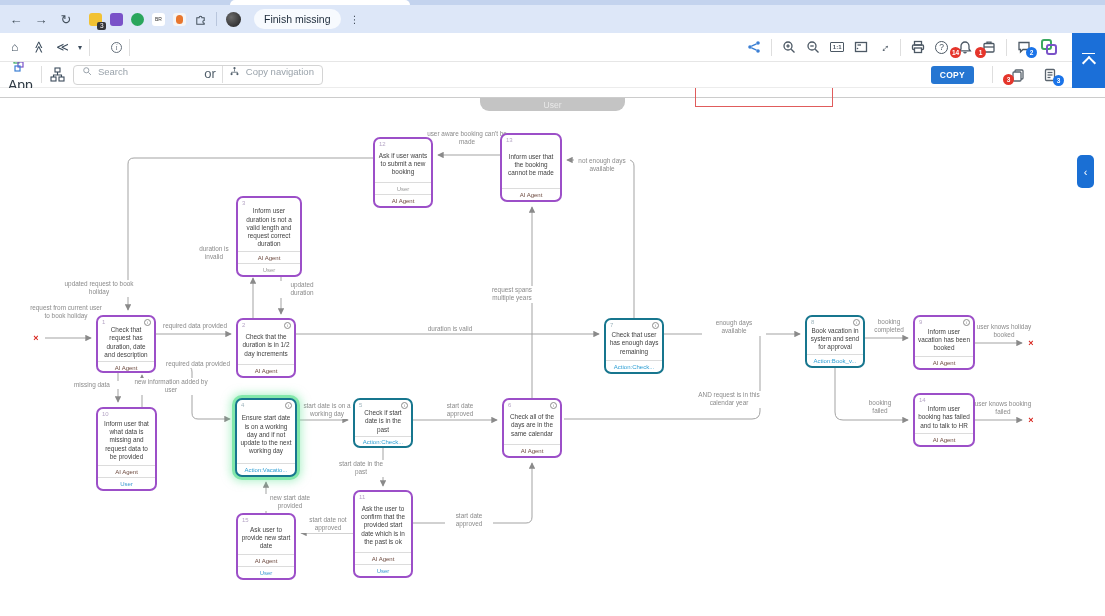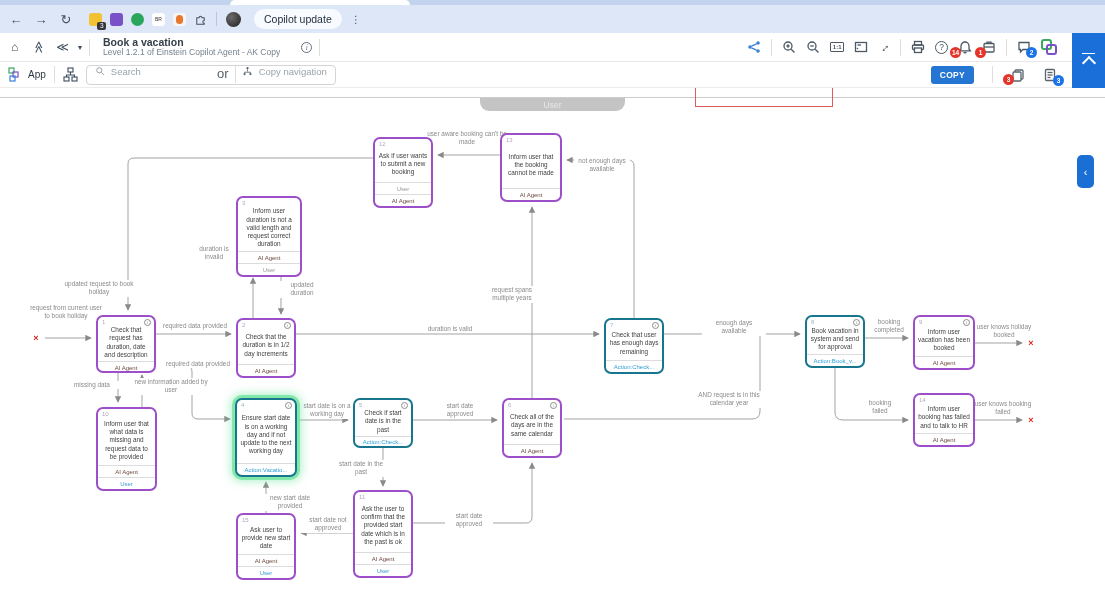--- a/index.html
+++ b/index.html
@@ -44,21 +44,21 @@
   .q9-logo { position:relative; width:16px; height:16px; }
   .q9-logo .g { position:absolute; left:0; top:0; width:11px; height:11px; border:2px solid #3aa860; border-radius:3px; }
   .q9-logo .p { position:absolute; right:0; bottom:0; width:11px; height:11px; border:2px solid #7a52c8; border-radius:3px; }
 
   .blue-corner { position:absolute; right:0; top:33px; width:33px; height:55px; background:#1b6fd8; z-index:30; display:flex; flex-direction:column; align-items:center; justify-content:center; gap:2px; cursor:pointer; }
   .blue-corner .bar { width:13px; height:1.6px; background:#fff; }
   .blue-corner .chev { width:10px; height:10px; border-left:2px solid #fff; border-top:2px solid #fff; transform:rotate(45deg); margin-top:2px; }
 
   
   .sub-bar { height:26px; background:#fff; border-bottom:1px solid #ececec; display:flex; align-items:center; padding:0 8px; gap:8px; }
-  .app-btn { display:flex; align-items:center; gap:5px; font-size:10px; color:#2f3a44; }
+  .app-btn { display:flex; align-items:center; gap:5px; font-size:14px; color:#2f3a44;flex-direction:column; }
   .searchbox { display:flex; align-items:flex-start; height:20px; border:1px solid #d4d4d4; border-radius:4px; padding:0 8px; gap:6px; width:250px; background:#fff; }
   .searchbox .ph { font-size:9.5px; color:#9aa3ab; }
   .searchbox .or { font-size:13px; color:#52606c; margin-left:auto; }
   .sub-right { margin-left:auto; display:flex; align-items:center; gap:18px; padding-right:40px; }
   .copy-btn { background:#2576d2; color:#fff; font-size:8.5px; font-weight:bold; padding:4px 9px; border-radius:3px; letter-spacing:0.3px; }
 
   
   .canvas { position:relative; height:528px; background:#fff; overflow:hidden; }
   .top-line { position:absolute; left:0; top:9px; width:1105px; height:1px; background:#cccccc; }
   .draft-tab { position:absolute; left:480px; top:10px; width:145px; height:13px; background:#c4c4c4; border-radius:0 0 9px 9px; color:#e9e9e9; font-size:8.5px; display:flex; align-items:center; justify-content:center; z-index:2; }
@@ -102,35 +102,31 @@
     <span class="ext" style="background:#f5f5f5">
         <span style="display:block;width:7px;height:9px;background:#e8762d;border-radius:4px;margin:2px auto"></span>
       </span>
     <svg class="mini-ic" viewBox="0 0 14 14">
         <path d="M3 5h2.5a1.5 1.5 0 1 1 3 0H11v3a1.5 1.5 0 1 0 0 3v1H3z" stroke="#45525e" fill="none" stroke-width="1.1"></path>
       </svg>
   </div>
   <span class="pipe"></span>
   <span class="avatar"></span>
   <span class="finish-btn">
-    <span>Copilot update</span>
+    <span>Finish missing</span>
   </span>
   <span class="dots">⋮</span>
 </div>
 
 <div class="app-bar">
   <span class="abar-glyph">⌂</span>
   <span class="abar-glyph rot90">≪</span>
   <span class="abar-glyph">≪</span>
   <span class="caret">▾</span>
   <span class="vdiv"></span>
-  <div class="title-block">
-    <div class="t1">Book a vacation</div>
-    <div class="t2">Level 1.2.1 of Einstein Copilot Agent - AK Copy</div>
-  </div>
   <span class="circle-i" style="margin-left:14px">i</span>
   <span class="vdiv"></span>
 
   <div class="abar-right">
     <svg class="svg-ic share-ic" viewBox="0 0 14 14">
         <circle cx="11" cy="3" r="1.8" fill="#3b7fd4" stroke="none"></circle>
         <circle cx="3" cy="7" r="1.8" fill="#3b7fd4" stroke="none"></circle>
         <circle cx="11" cy="11" r="1.8" fill="#3b7fd4" stroke="none"></circle>
         <line x1="4.5" y1="6.2" x2="9.5" y2="3.8"></line>
         <line x1="4.5" y1="7.8" x2="9.5" y2="10.2"></line>

